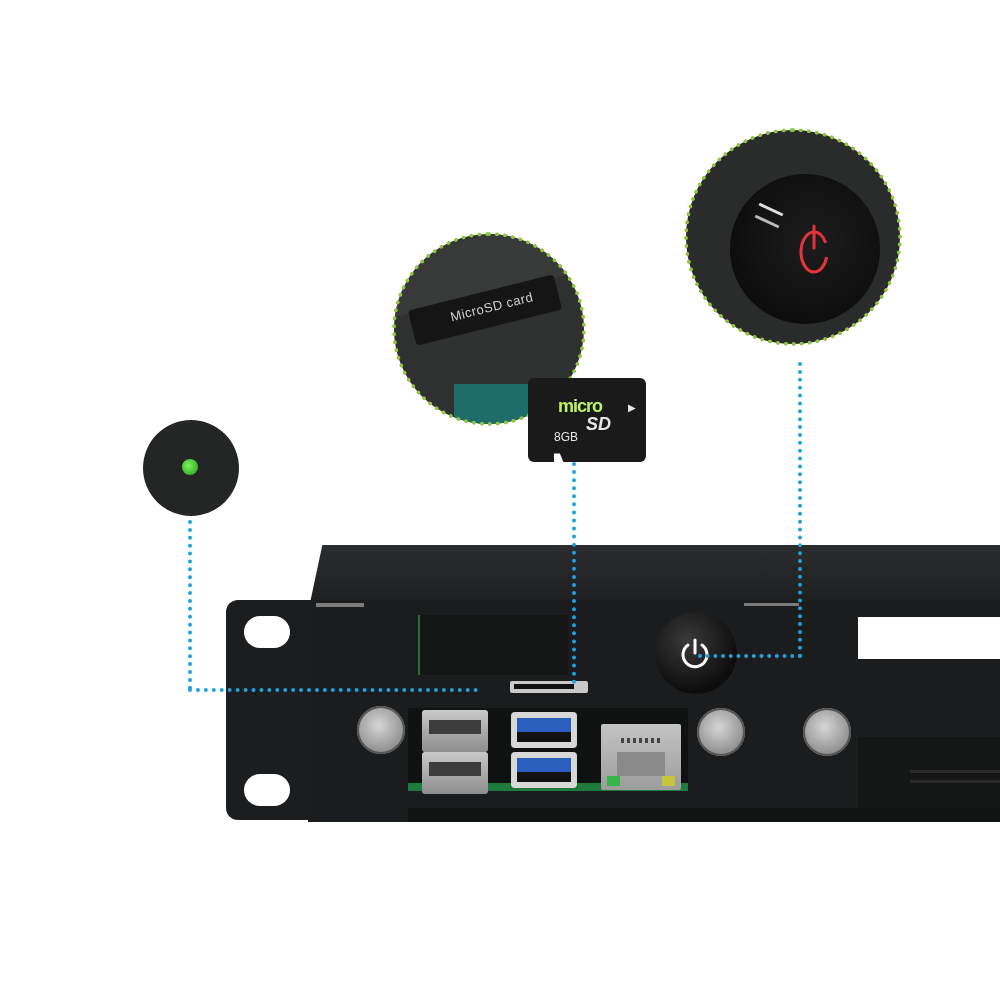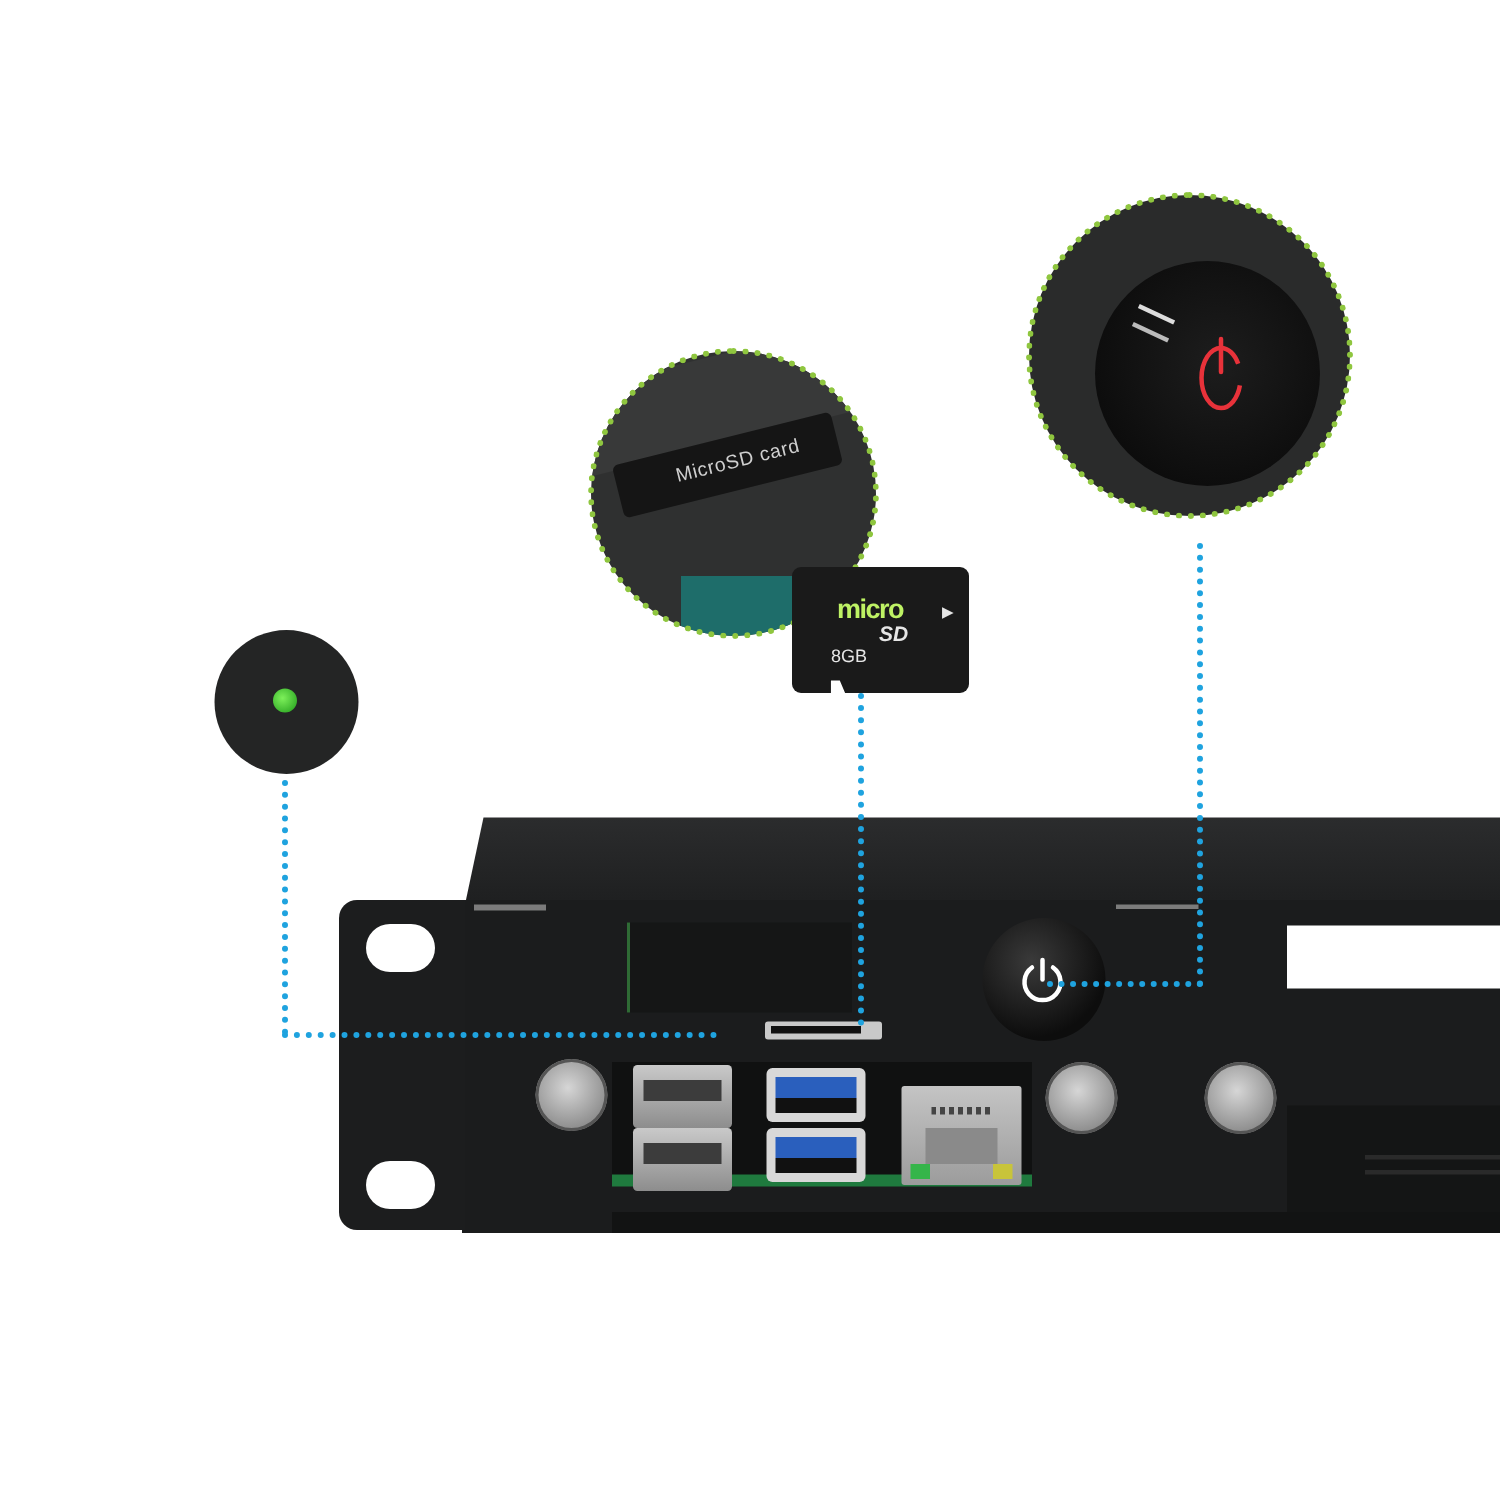--- a/index.html
+++ b/index.html
@@ -106,21 +106,21 @@
   <div class="abs" style="left:0;top:0;width:190px;height:60px;background:#383939;transform:skewY(-14deg);"></div>
   <div class="abs" style="left:16px;top:58px;width:150px;height:36px;background:#151515;border-radius:4px;transform:rotate(-14deg);">
     <span style="position:absolute;left:40px;top:9px;color:#cfcfcf;font-size:13px;letter-spacing:0.5px;">MicroSD card</span>
   </div>
   <div class="abs" style="left:60px;top:150px;width:130px;height:40px;background:#1e6d6a;"></div>
 </div>
 <div class="callout-ring" style="left:392px;top:232px;width:194px;height:194px;"></div>
 
 <div class="abs" style="left:528px;top:378px;width:118px;height:84px;background:#1a1a1a;border-radius:6px;clip-path:polygon(0 0,100% 0,100% 100%,30% 100%,27% 90%,22% 90%,22% 100%,0 100%);">
   <span style="position:absolute;left:30px;top:18px;color:#bef264;font-weight:bold;font-size:18px;letter-spacing:-1px;">micro</span>
-  <span style="position:absolute;left:58px;top:36px;color:#e6e6e6;font-weight:bold;font-style:italic;font-size:14px;">SD</span>
+  <span style="position:absolute;left:58px;top:36px;color:#e6e6e6;font-weight:bold;font-style:italic;font-size:18px;">SD</span>
   <span style="position:absolute;left:100px;top:24px;color:#e6e6e6;font-size:10px;">▶</span>
   <span style="position:absolute;left:26px;top:52px;color:#e6e6e6;font-size:12px;">8GB</span>
 </div>
 
 <div class="callout" style="left:686px;top:130px;width:214px;height:214px;background:#2a2b2b;">
   <div class="abs" style="left:44px;top:44px;width:150px;height:150px;border-radius:50%;background:radial-gradient(circle at 55% 45%,#1d1d1d,#0c0c0c 75%);"></div>
   <div class="abs" style="left:72px;top:78px;width:26px;height:3px;background:#ddd;transform:rotate(25deg);"></div>
   <div class="abs" style="left:68px;top:90px;width:26px;height:3px;background:#bbb;transform:rotate(25deg);"></div>
   <svg class="abs" style="left:108px;top:90px;" width="40" height="58" viewBox="0 0 40 58">
     <ellipse cx="20" cy="32" rx="13" ry="20" fill="none" stroke="#e8323a" stroke-width="3" stroke-dasharray="90 20" stroke-dashoffset="-5" transform="rotate(0 20 32)"></ellipse>

